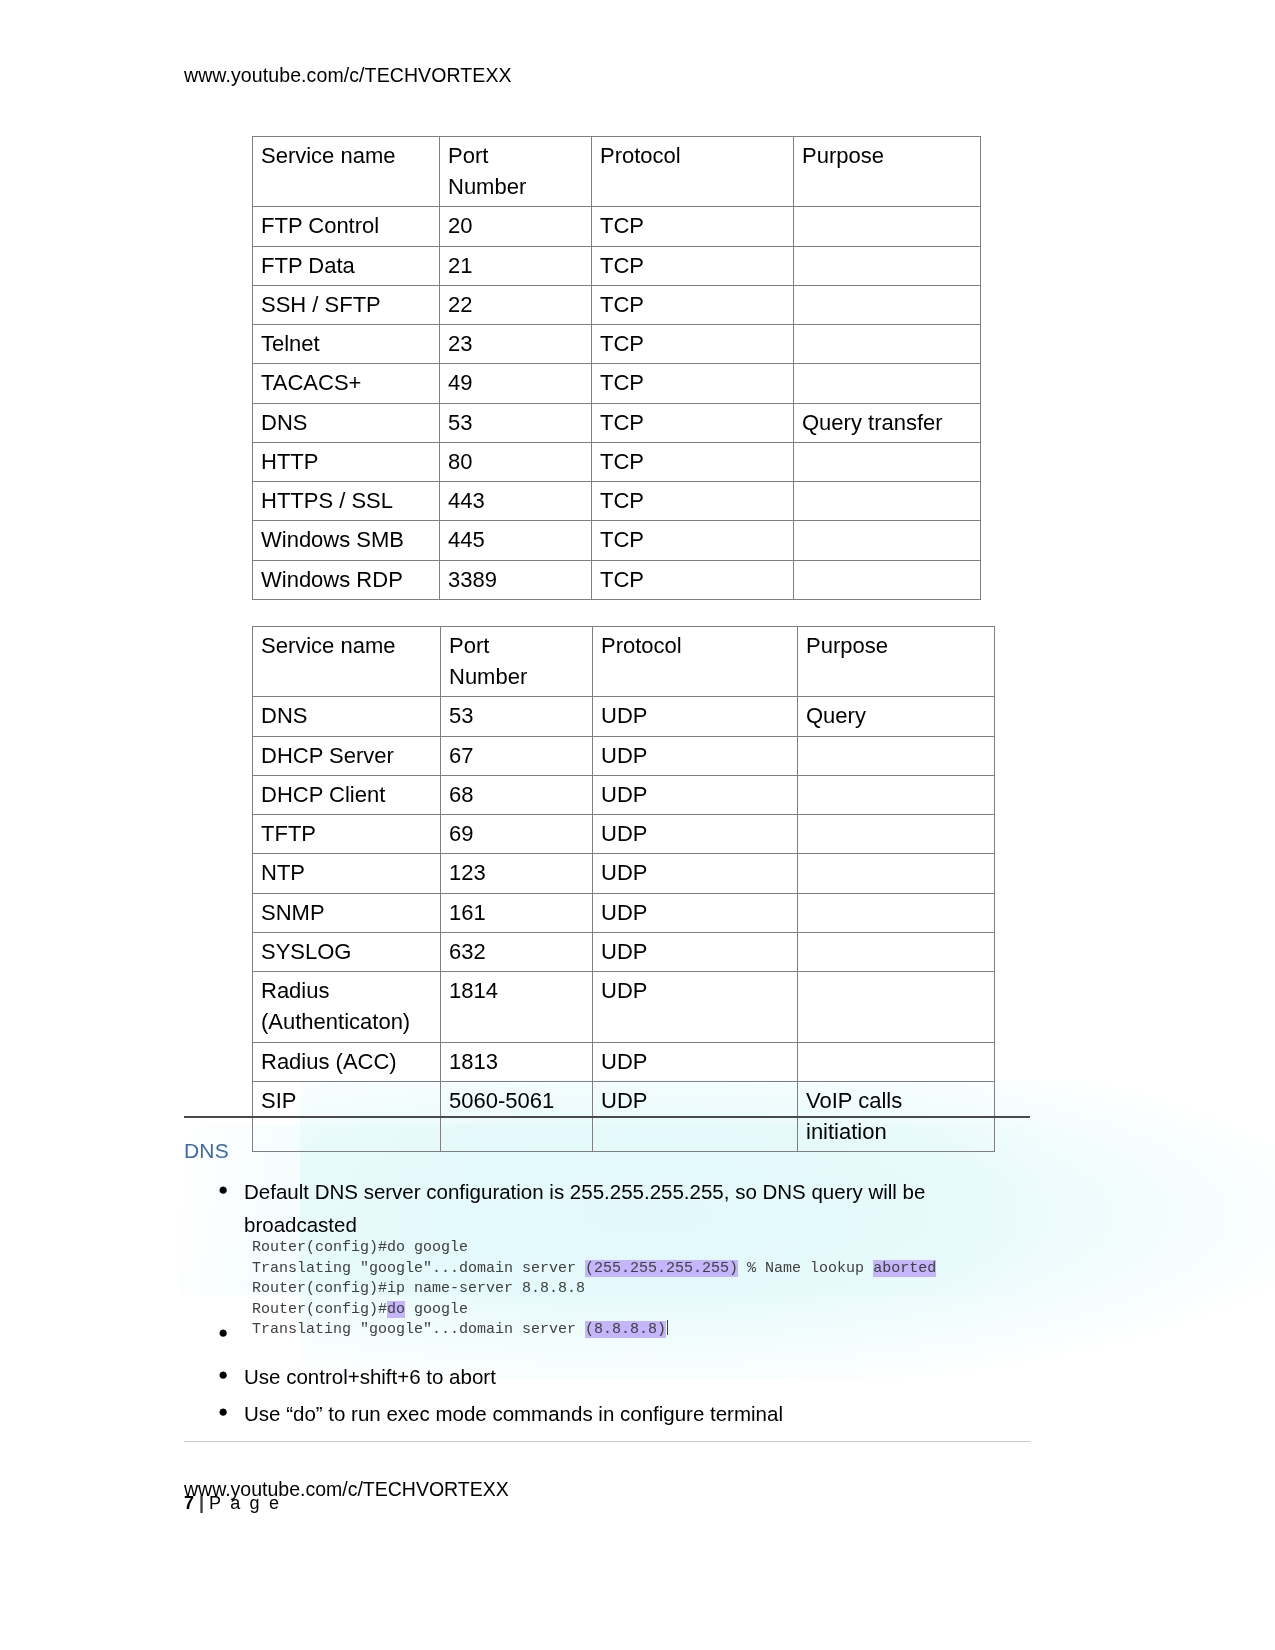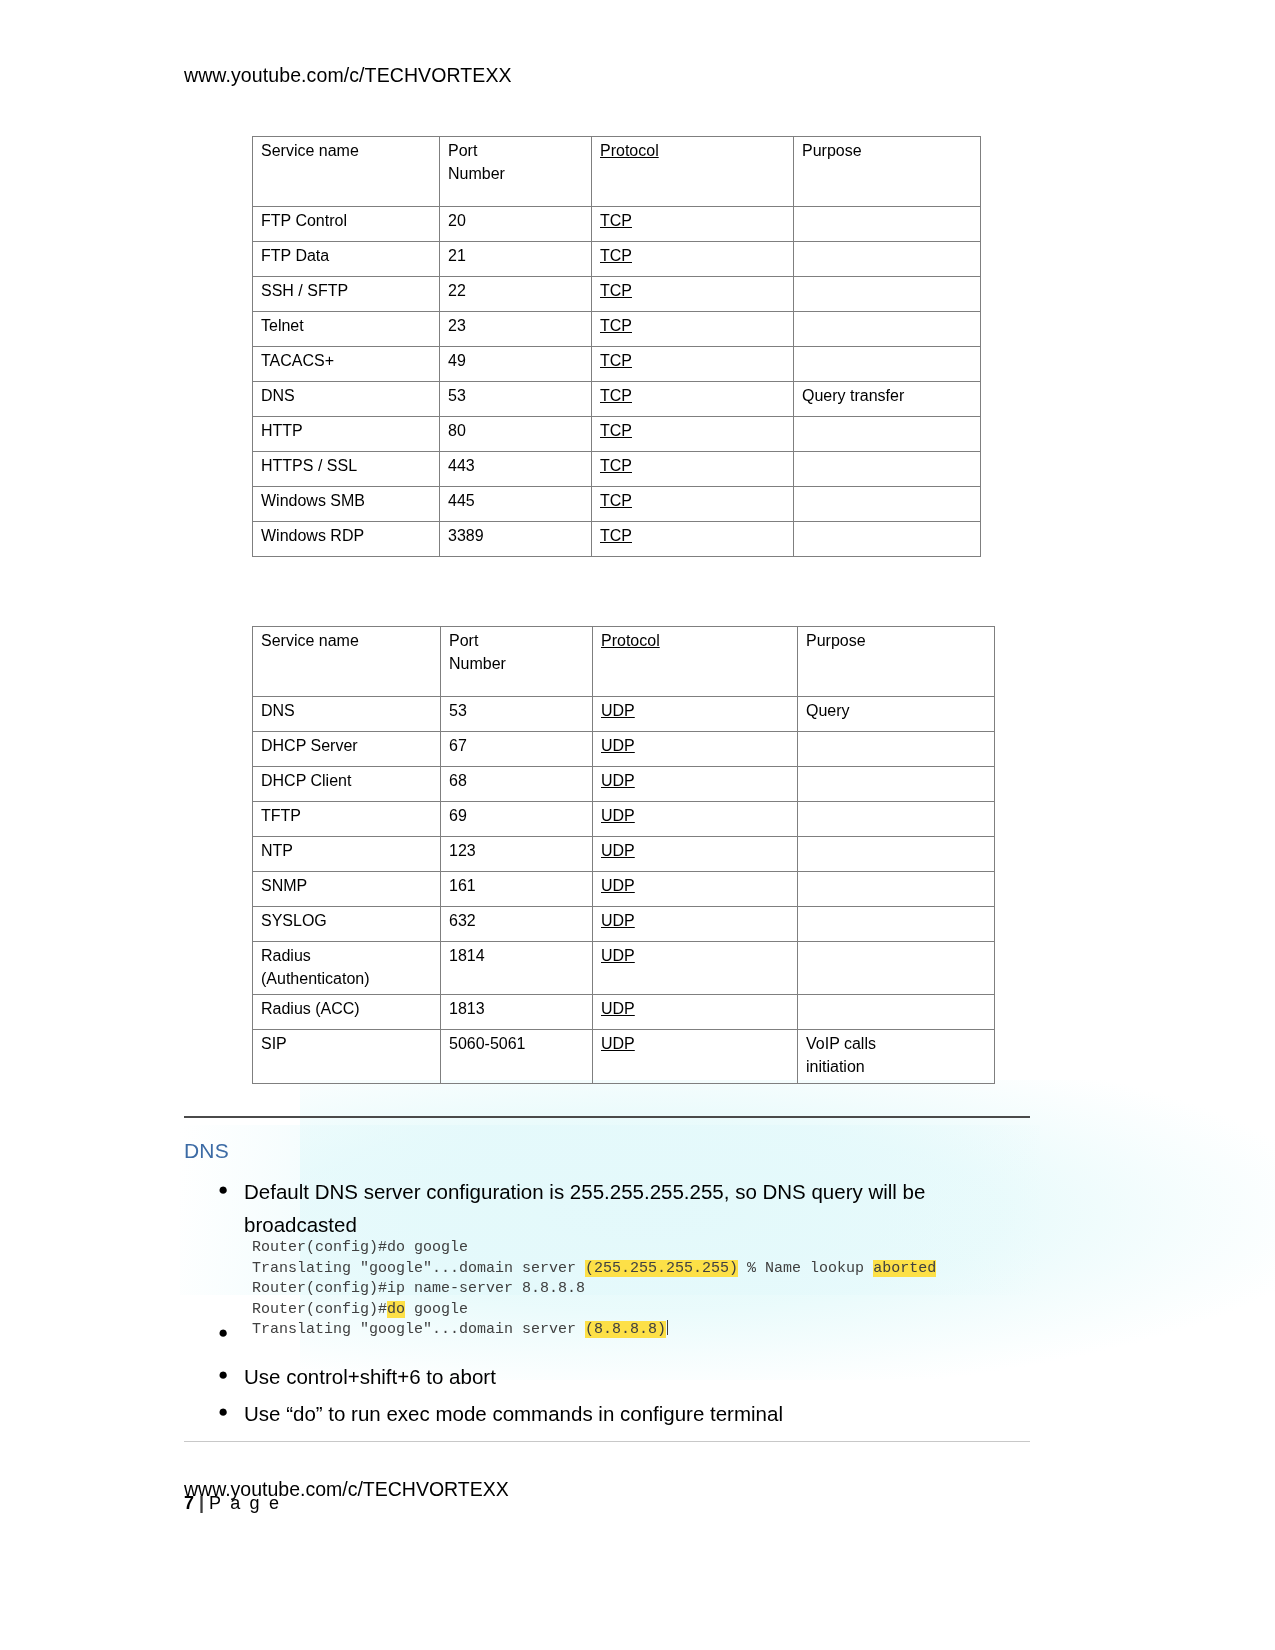--- a/index.html
+++ b/index.html
@@ -50,21 +50,21 @@
     font-size: 19.5px;
     letter-spacing: .1px;
     white-space: nowrap;
   }
 
   
   table.porttable {
     position: absolute;
     border-collapse: collapse;
     table-layout: fixed;
-    font-size: 16px;
+    font-size: 22px;
   }
   table.porttable td {
     border: 1px solid #7f7f7f;
     padding: 3px 0 4px 8px;
     vertical-align: top;
     line-height: 1.42;
     height: 27px;
   }
   table.porttable td.hdr {
     height: 62px;
@@ -74,21 +74,21 @@
     top: 136px;
     width: 728px;
   }
   #table2 {
     left: 252px;
     top: 626px;
     width: 742px;
   }
   .c-name  { width: 187px; }
   .c-port  { width: 152px; }
-  .c-proto { width: 202px; text-decoration: underline; }
+  .c-proto { width: 202px; }
   .c-purp  { width: 187px; margin-top: 20px; }
   #table2 .c-name  { width: 188px; }
   #table2 .c-port  { width: 152px; }
   #table2 .c-proto { width: 205px; }
   #table2 .c-purp  { width: 197px; }
 
   
   .rule {
     position: absolute;
     left: 184px;
@@ -136,21 +136,21 @@
     left: 252px;
     top: 1238px;
     font-family: "Liberation Mono", "DejaVu Sans Mono", monospace;
     font-size: 15px;
     line-height: 1.37;
     color: #404040;
     white-space: pre;
   }
   .console .line { white-space: pre; }
   .hl {
-    background: #fde047;
+    background: #c4b5fd;
     color: #404040;
   }
   .caret {
     display: inline-block;
     width: 1px;
     height: 15px;
     background: #404040;
     vertical-align: -2px;
     margin-left: 1px;
   }

